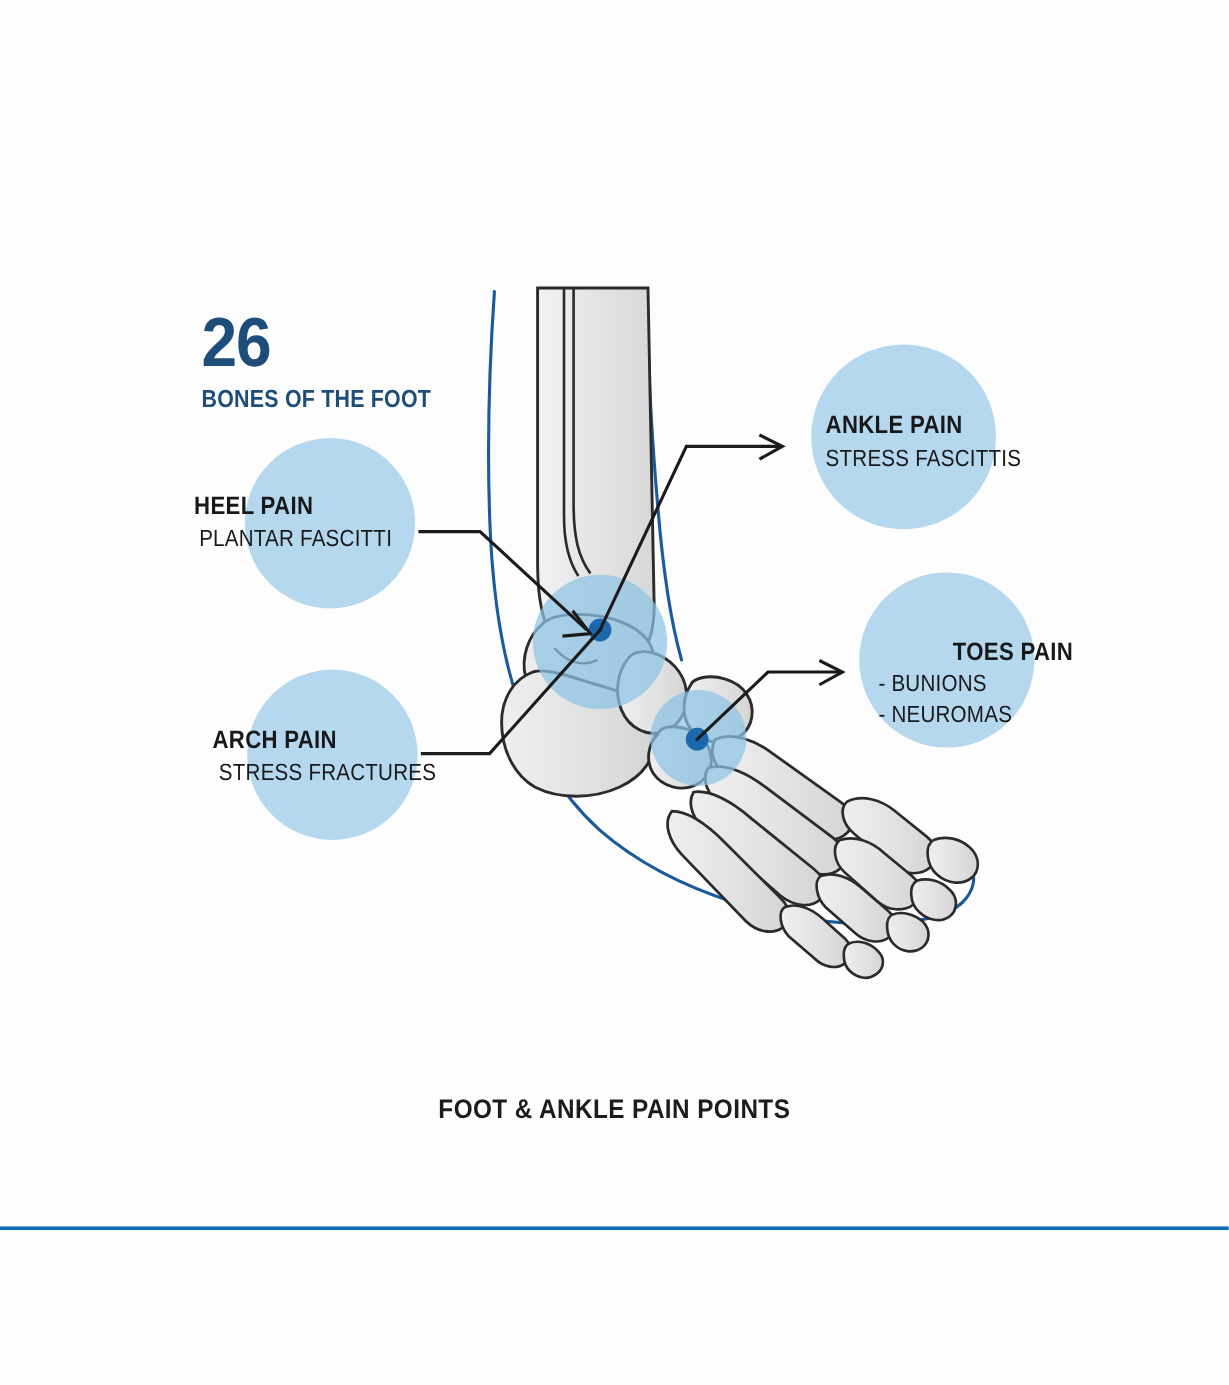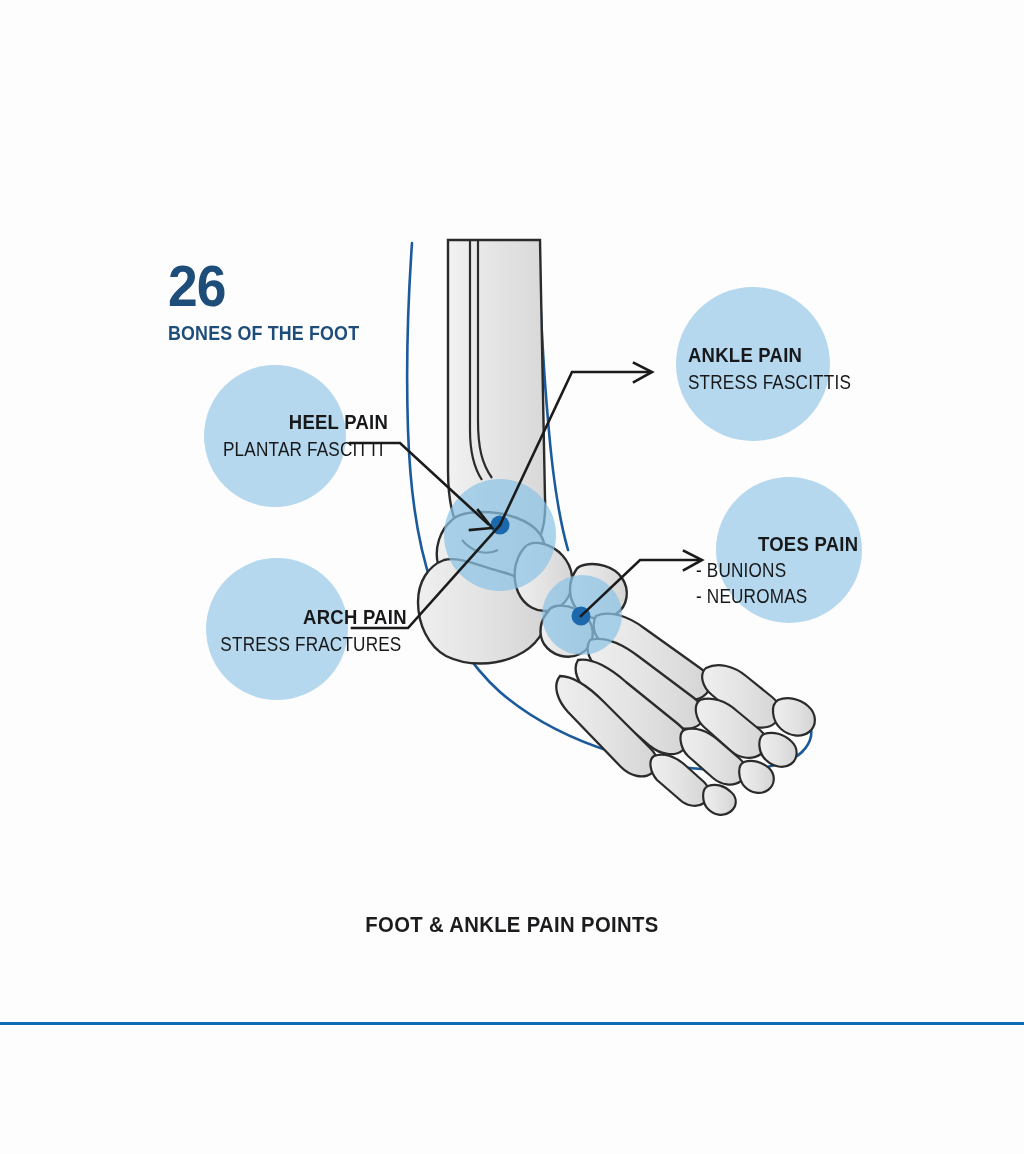--- a/index.html
+++ b/index.html
@@ -89,21 +89,21 @@
     font-size: 19.5px;
     font-weight: normal;
     color: #17181a;
     letter-spacing: 0.2px;
     white-space: nowrap;
     transform: scaleX(0.88);
     margin-top: 4px;
   }
   .callout-sub.tight { margin-top: 3px; }
 
-  .ct-center { align-items: flex-end; }
+  .ct-center { align-items: flex-start; }
   .ct-center .callout-title,
   .ct-center .callout-sub { transform-origin: center center; }
   .ct-left { align-items: flex-start; }
   .ct-left .callout-title,
   .ct-left .callout-sub { transform-origin: left center; }
 
   
   .caption-bar {
     position: absolute;
     left: 0;
@@ -274,21 +274,21 @@
     <div class="callout-sub">STRESS FRACTURES</div>
   </div>
 
   <div class="callout" style="left:676px; top:287px; width:154px; height:154px;"></div>
   <div class="callout-text ct-left" style="left:688px; top:328px; width:230px; height:80px;">
     <div class="callout-title">ANKLE PAIN</div>
     <div class="callout-sub">STRESS FASCITTIS</div>
   </div>
 
   <div class="callout" style="left:716px; top:477px; width:146px; height:146px;"></div>
-  <div class="callout-text ct-left" style="left:696px; top:515px; width:230px; height:110px;">
+  <div class="callout-text ct-left" style="left:732px; top:515px; width:230px; height:110px;">
     <div class="callout-title" style="align-self:center; margin-left:8px;">TOES PAIN</div>
     <div class="callout-sub tight">- BUNIONS</div>
     <div class="callout-sub tight">- NEUROMAS</div>
   </div>
 
   <div class="caption-bar">
     <span class="caption-text">FOOT &amp; ANKLE PAIN POINTS</span>
   </div>
 
   <div class="divider"></div>

